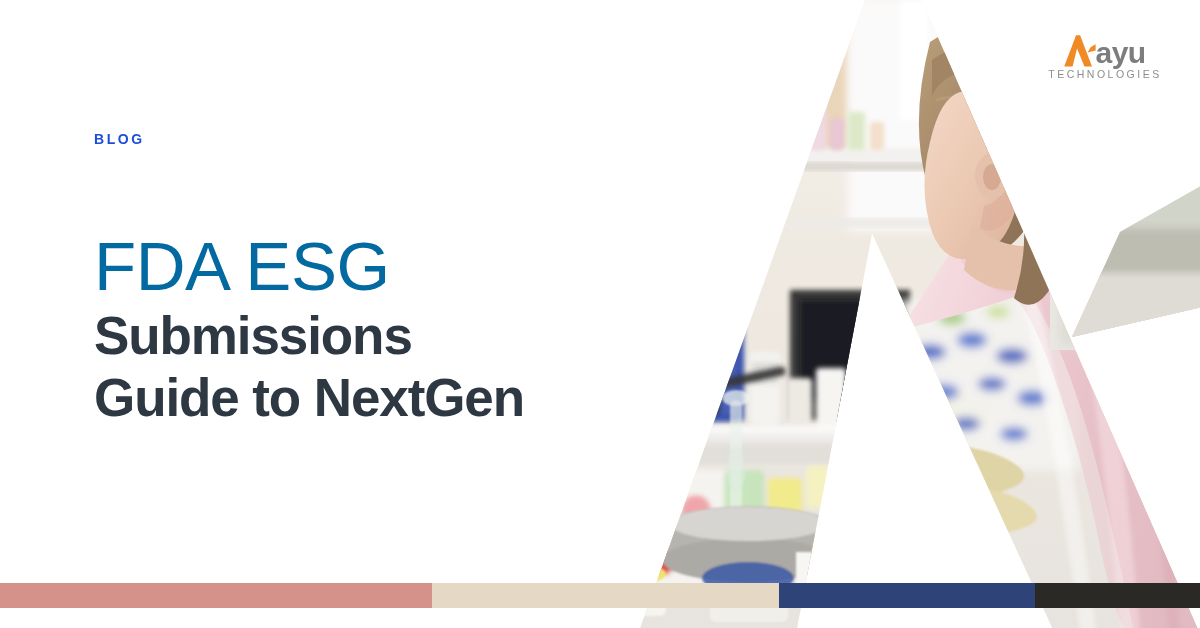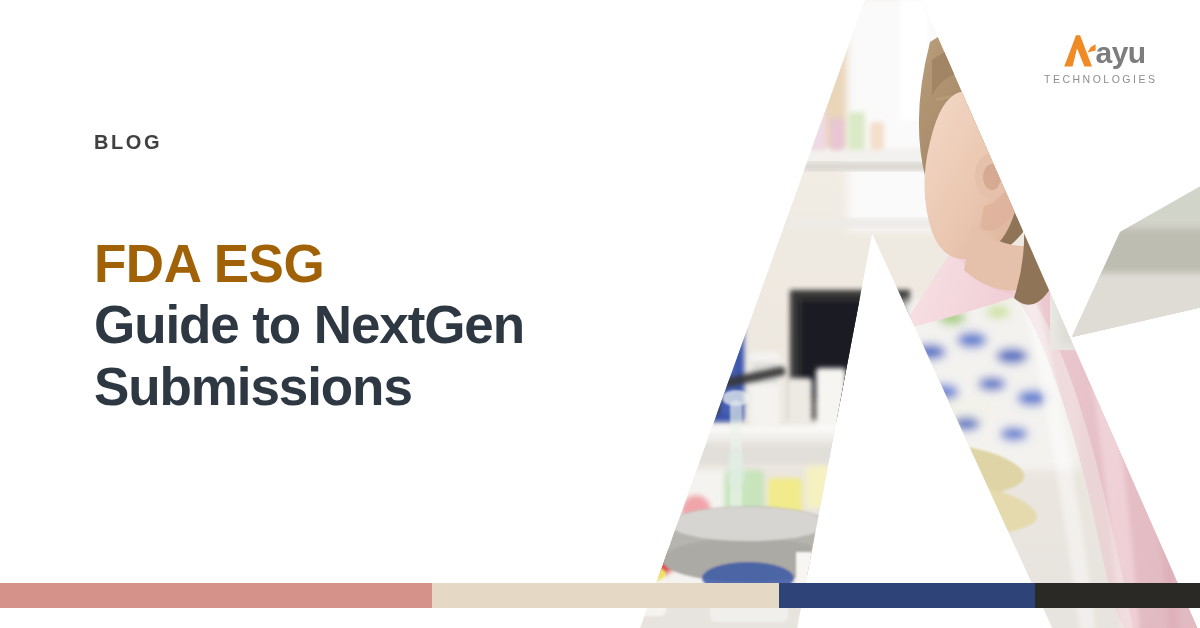--- a/index.html
+++ b/index.html
@@ -39,32 +39,32 @@
   }
 
   
   .text-block {
     position: absolute;
     left: 94px;
     top: 132px;
     width: 540px;
   }
   .eyebrow {
-    font-size: 20px;
+    font-size: 14px;
     font-weight: bold;
     letter-spacing: 2.6px;
-    color: #404040;
+    color: #1d4ed8;
     line-height: 1;
     margin: 0 0 84px 0;
   }
   .headline-light {
-    font-size: 53px;
-    font-weight: 700;
+    font-size: 69px;
+    font-weight: 400;
     letter-spacing: -0.5px;
-    color: #a16207;
+    color: #0369a1;
     line-height: 1.06;
     margin: 0 0 2px 0;
     white-space: nowrap;
   }
   .headline-bold {
     font-size: 53px;
     font-weight: bold;
     letter-spacing: -1.1px;
     color: #2e3842;
     line-height: 1.17;
@@ -97,23 +97,22 @@
     font-weight: bold;
     color: #7d7d7d;
     letter-spacing: -0.6px;
     line-height: 30px;
     margin-left: -1px;
   }
   .logo-sub {
     font-size: 10.5px;
     letter-spacing: 2.5px;
     color: #8d8d8d;
-    margin-top: 5px;
     font-weight: normal;
-    text-align: left;
+    text-align: center;
     padding-left: 2px;
   }
 
   
   .color-bar {
     position: absolute;
     left: 0;
     bottom: 20px;
     width: 1200px;
     height: 25px;
@@ -350,22 +349,22 @@
 
         <rect x="0" y="0" width="600" height="628" fill="#ffffff" opacity="0.06"></rect>
       </g>
     </svg>
   </div>
 
   <div class="text-block">
     <div class="eyebrow">BLOG</div>
     <div class="headline-light">FDA ESG</div>
     <div class="headline-bold">
+      <span class="hl-line">Submissions</span>
       <span class="hl-line">Guide to NextGen</span>
-      <span class="hl-line">Submissions</span>
     </div>
   </div>
 
   <div class="logo">
     <div class="logo-mark-row">
       <svg class="logo-a-svg" width="34" height="34" viewBox="0 0 34 34">
 
         <path d="M 13.0 1.5 L 17.2 1.5 L 9.6 32.5 L 1.2 32.5 Z" fill="#F08A24"></path>
         <path d="M 13.0 1.5 L 17.2 1.5 L 29.0 32.5 L 21.4 32.5 L 11.4 8.0 Z" fill="#F08A24"></path>
         <path d="M 32.6 10.2 L 32.6 16.4 L 24.6 18.4 L 27.8 13.0 Z" fill="#F08A24"></path>

